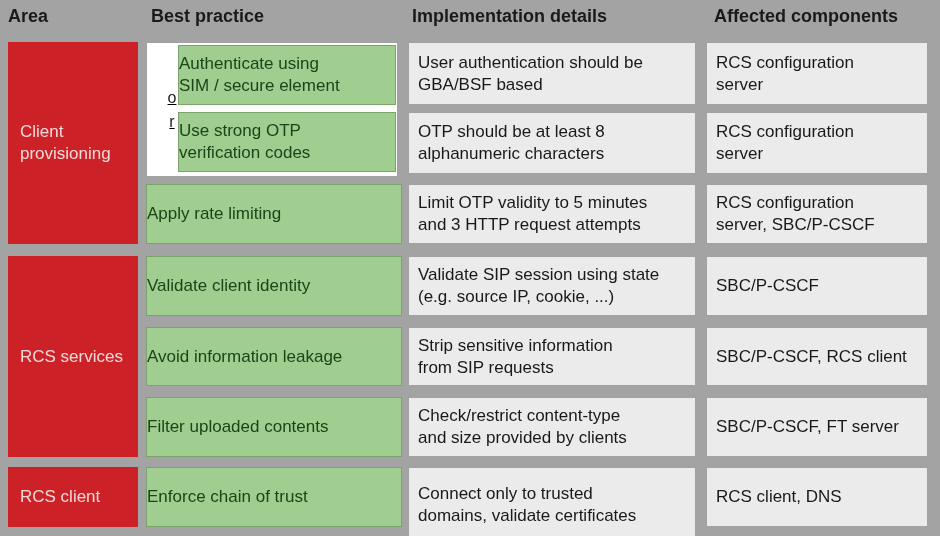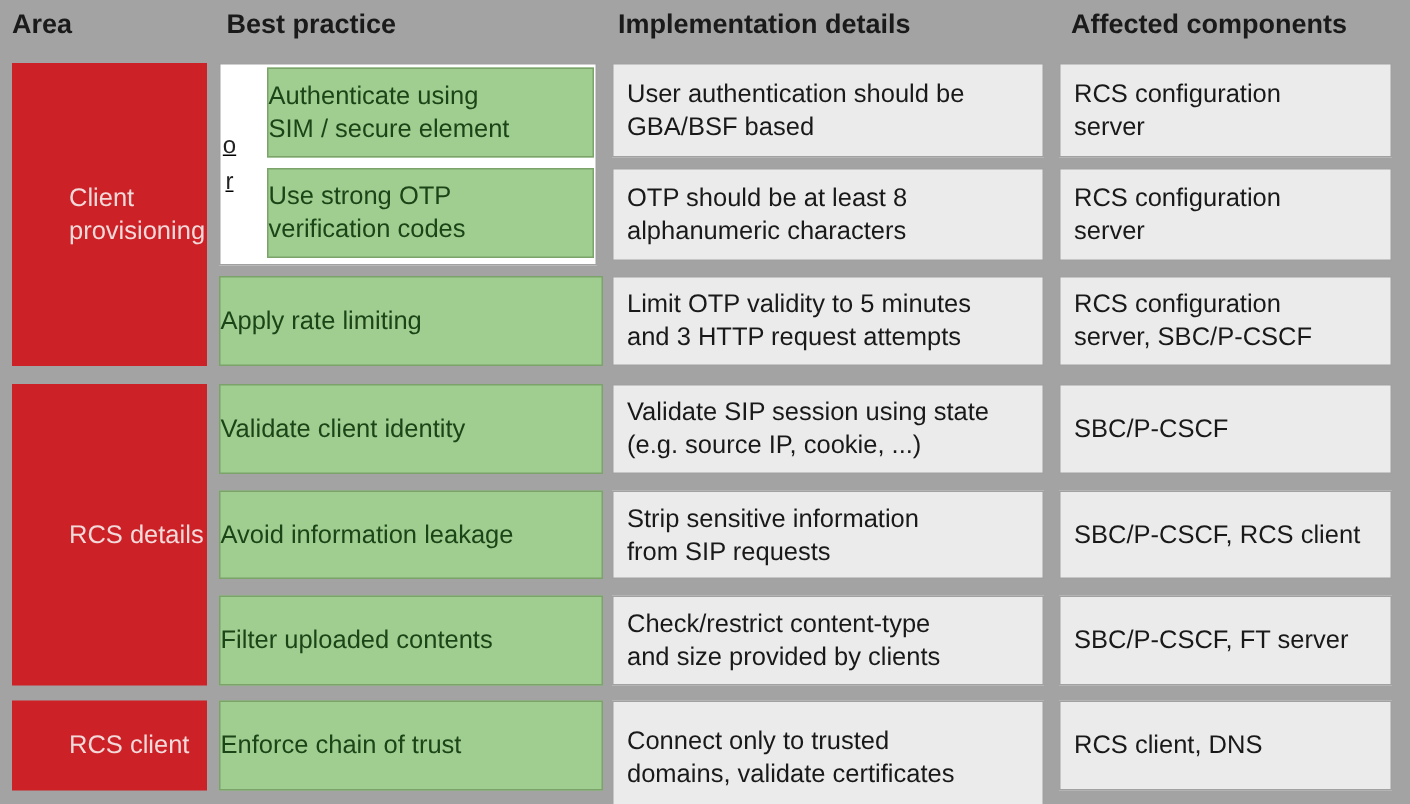--- a/index.html
+++ b/index.html
@@ -35,36 +35,35 @@
     line-height: 1.28;
   }
   .area {
     left: 8px;
     width: 130px;
     background: #cc2127;
   }
   .area .txt {
     color: #f3dada;
     padding-left: 12px;
-    margin-left: 26px;
   }
   .orwrap {
     left: 146px;
     top: 42px;
     width: 252px;
     height: 135px;
     background: #ffffff;
     border: 1.5px solid #a1a1a1;
   }
   .orcell {
     left: 147px;
     top: 43px;
     width: 31px;
     height: 133px;
-    justify-content: flex-start;
+    justify-content: flex-end;
     text-decoration: underline;
   }
   .orcell .txt {
     width: 12px;
     word-break: break-all;
     text-align: center;
     color: #222222;
     font-size: 16px;
     line-height: 1.45;
   }
@@ -97,21 +96,21 @@
   <div class="hdr" style="left:8px">Area</div>
   <div class="hdr" style="left:151px">Best practice</div>
   <div class="hdr" style="left:412px">Implementation details</div>
   <div class="hdr" style="left:714px">Affected components</div>
 
   <div class="box area" style="top:42px;height:202px">
     <span class="txt">Client
 provisioning</span>
   </div>
   <div class="box area" style="top:256px;height:201px">
-    <span class="txt">RCS details</span>
+    <span class="txt">RCS services</span>
   </div>
   <div class="box area" style="top:467px;height:60px">
     <span class="txt">RCS client</span>
   </div>
 
   <div class="box orwrap"></div>
   <div class="box orcell">
     <span class="txt">or</span>
   </div>
 

